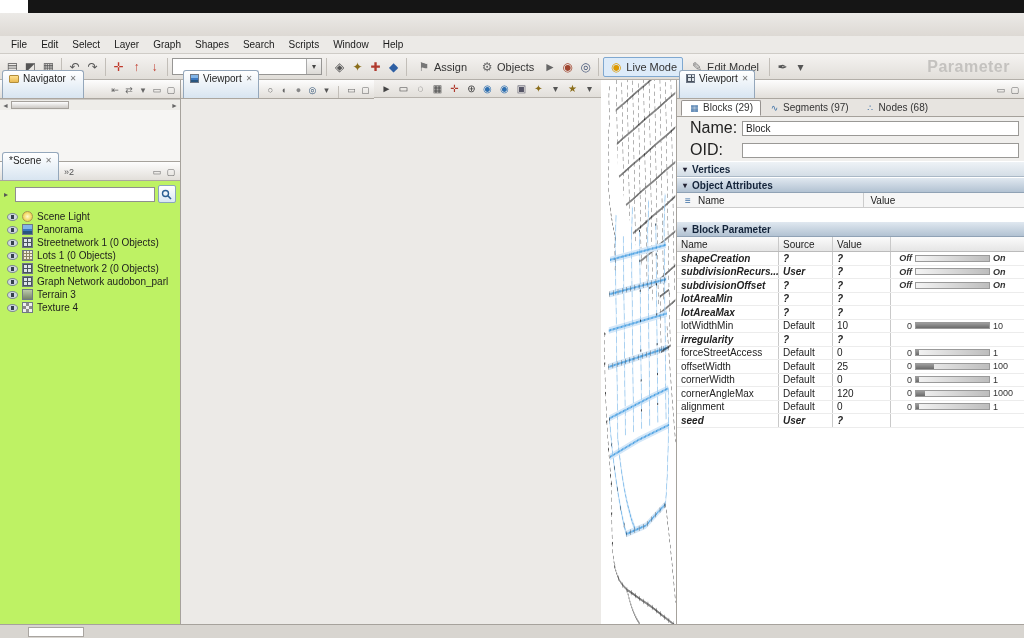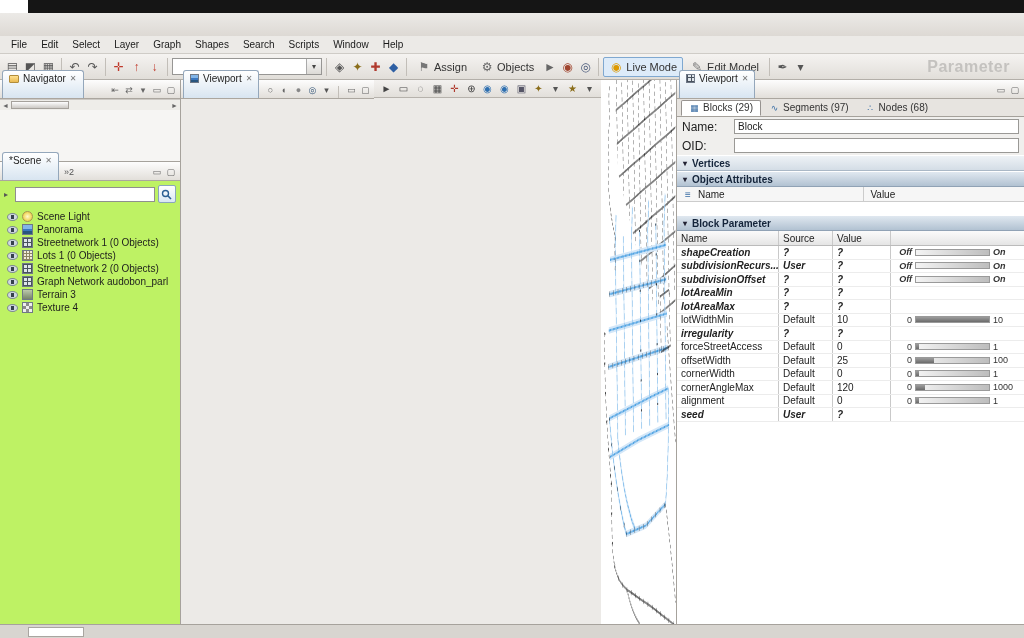--- a/index.html
+++ b/index.html
@@ -77,21 +77,21 @@
   path.black { stroke:#1a1a1a; stroke-width:2.2; fill:none; stroke-dasharray:4 3; }
   path.gridl { stroke:#1a1a1a; stroke-width:2.2; fill:none; stroke-dasharray:4 3; }
   path.dots { stroke:#111; stroke-width:5; fill:none; stroke-dasharray:2 26; }
 
   
   .itabs { display:flex; align-items:flex-end; height:18px; background:#e7e4e0; border-bottom:1px solid #a5a19b; padding:2px 4px 0; }
   .itab { display:inline-flex; align-items:center; gap:3px; padding:1px 7px 2px; font-size:10px; border:1px solid transparent; color:#333; }
   .itab.selected { background:#fff; border-color:#979390; border-bottom-color:#fff; border-radius:2px 2px 0 0; }
   .itab .icon { width:11px; height:11px; font-size:9px; }
   .irow { display:flex; align-items:center; padding:2px 5px; gap:4px; background:#f0efed; }
-  .ilabel { width:48px; font-size:12px; }
+  .ilabel { width:48px; font-size:16px;margin-left:8px; }
   .iinput { flex:1; height:15px; border:1px solid #9a9996; background:#fff; font-size:10px; padding:0 3px; display:flex; align-items:center; }
   .secbar { height:16px; display:flex; align-items:center; gap:5px; padding:0 6px; background:linear-gradient(#e0e8f0,#b2c2d2); border-top:1px solid #fff; border-bottom:1px solid #90a2b5; font-size:10px; font-weight:bold; color:#14243a; }
   .secbar .tri { font-size:8px; color:#223; }
   .attrhead { display:flex; height:15px; border-bottom:1px solid #ccc; background:#f6f6f6; font-size:10px; align-items:center; }
   .attrhead .c1 { flex:1; display:flex; align-items:center; gap:4px; padding-left:5px; border-right:1px solid #ccc; height:100%; }
   .attrhead .c1 .icon { width:12px; height:11px; font-size:10px; color:#3a6ea5; }
   .attrhead .c2 { width:46%; padding-left:6px; }
   .attrblank { height:13px; background:#fff; }
   .pheadrow { display:flex; height:15px; background:linear-gradient(#fbfbfb,#e5e5e5); border-bottom:1px solid #bbb; font-size:10px; align-items:center; }
   .pc { padding:0 4px; height:100%; display:flex; align-items:center; overflow:hidden; white-space:nowrap; }

